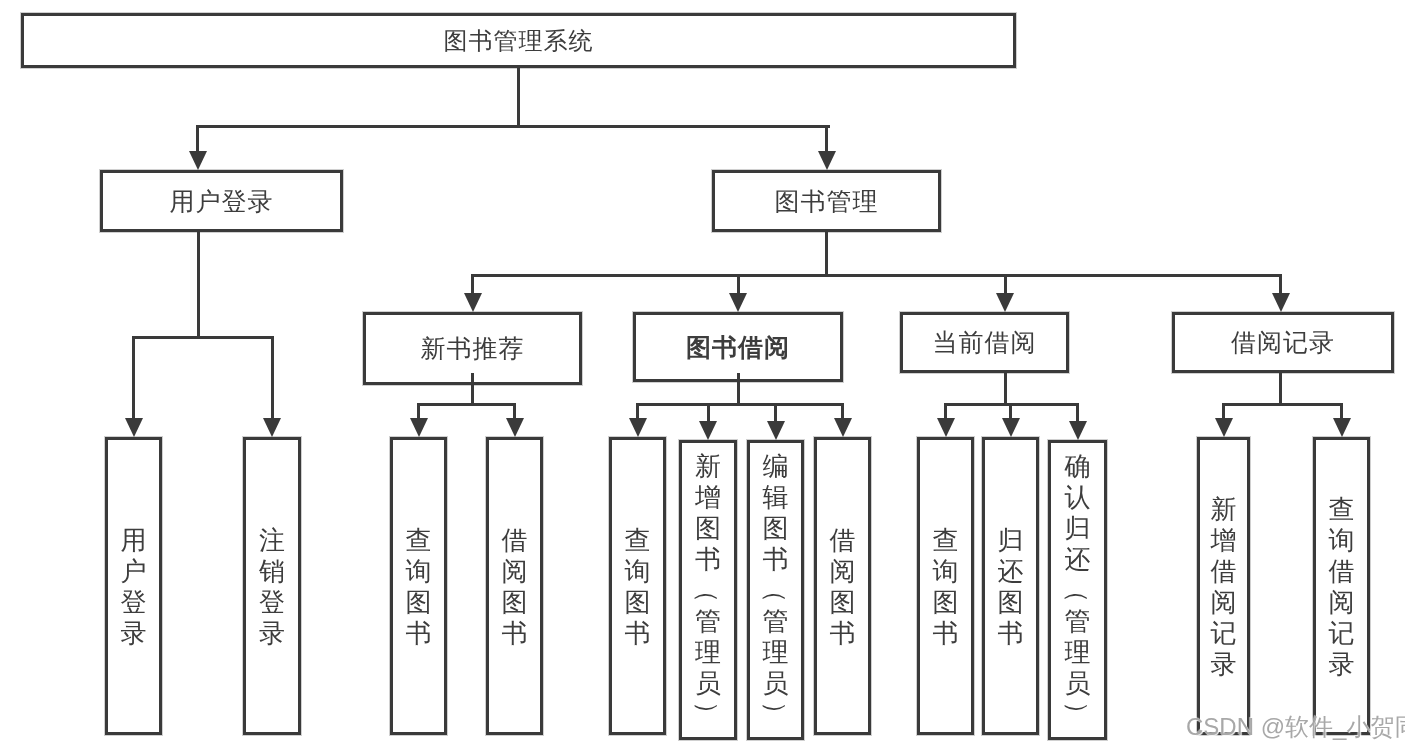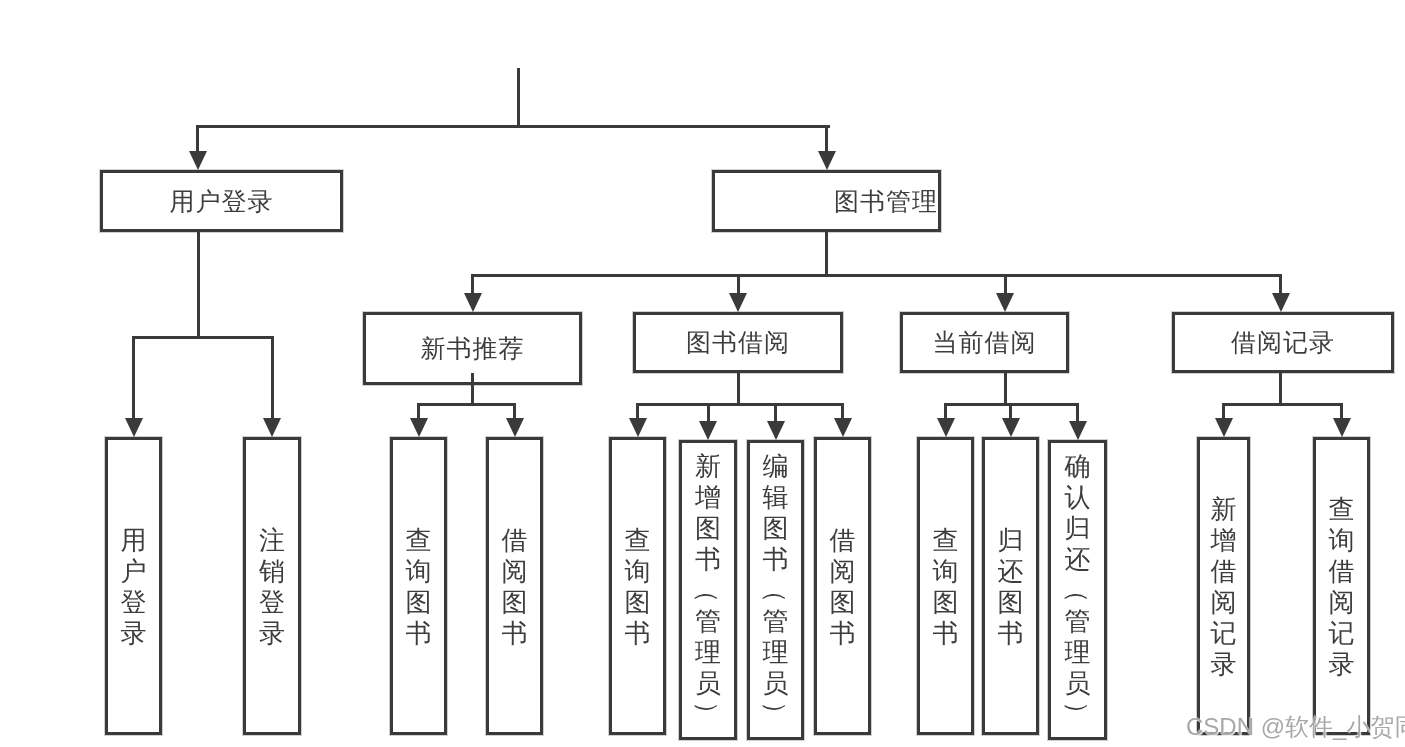--- a/index.html
+++ b/index.html
@@ -30,32 +30,35 @@
   .watermark{
     position:absolute;left:1186px;top:711px;font-size:24px;color:#a8a8a8;white-space:nowrap;
     text-shadow:1px 1px 1px rgba(255,255,255,.95),-1px -1px 1px rgba(255,255,255,.6);
   }
 </style>
 </head>
 <body>
 
 <div class="stage">
 
+  <div class="box root" style="left:21px;top:13px;width:995px;height:55px;">
+    <span class="hlabel">图书管理系统</span>
+  </div>
 
   <div class="box" style="left:100px;top:170px;width:243px;height:62px;">
     <span class="hlabel">用户登录</span>
   </div>
-  <div class="box" style="left:712px;top:170px;width:229px;height:62px;justify-content:flex-end;">
+  <div class="box" style="left:712px;top:170px;width:229px;height:62px;">
     <span class="hlabel">图书管理</span>
   </div>
 
   <div class="box" style="left:363px;top:312px;width:219px;height:73px;">
     <span class="hlabel">新书推荐</span>
   </div>
-  <div class="box" style="left:633px;top:312px;width:210px;height:61px;">
+  <div class="box" style="left:633px;top:312px;width:210px;height:70px;font-weight:bold;">
     <span class="hlabel">图书借阅</span>
   </div>
   <div class="box" style="left:900px;top:312px;width:169px;height:61px;">
     <span class="hlabel">当前借阅</span>
   </div>
   <div class="box" style="left:1172px;top:312px;width:222px;height:61px;">
     <span class="hlabel">借阅记录</span>
   </div>
 
   <div class="box" style="left:105px;top:437px;width:57px;height:298px;">

